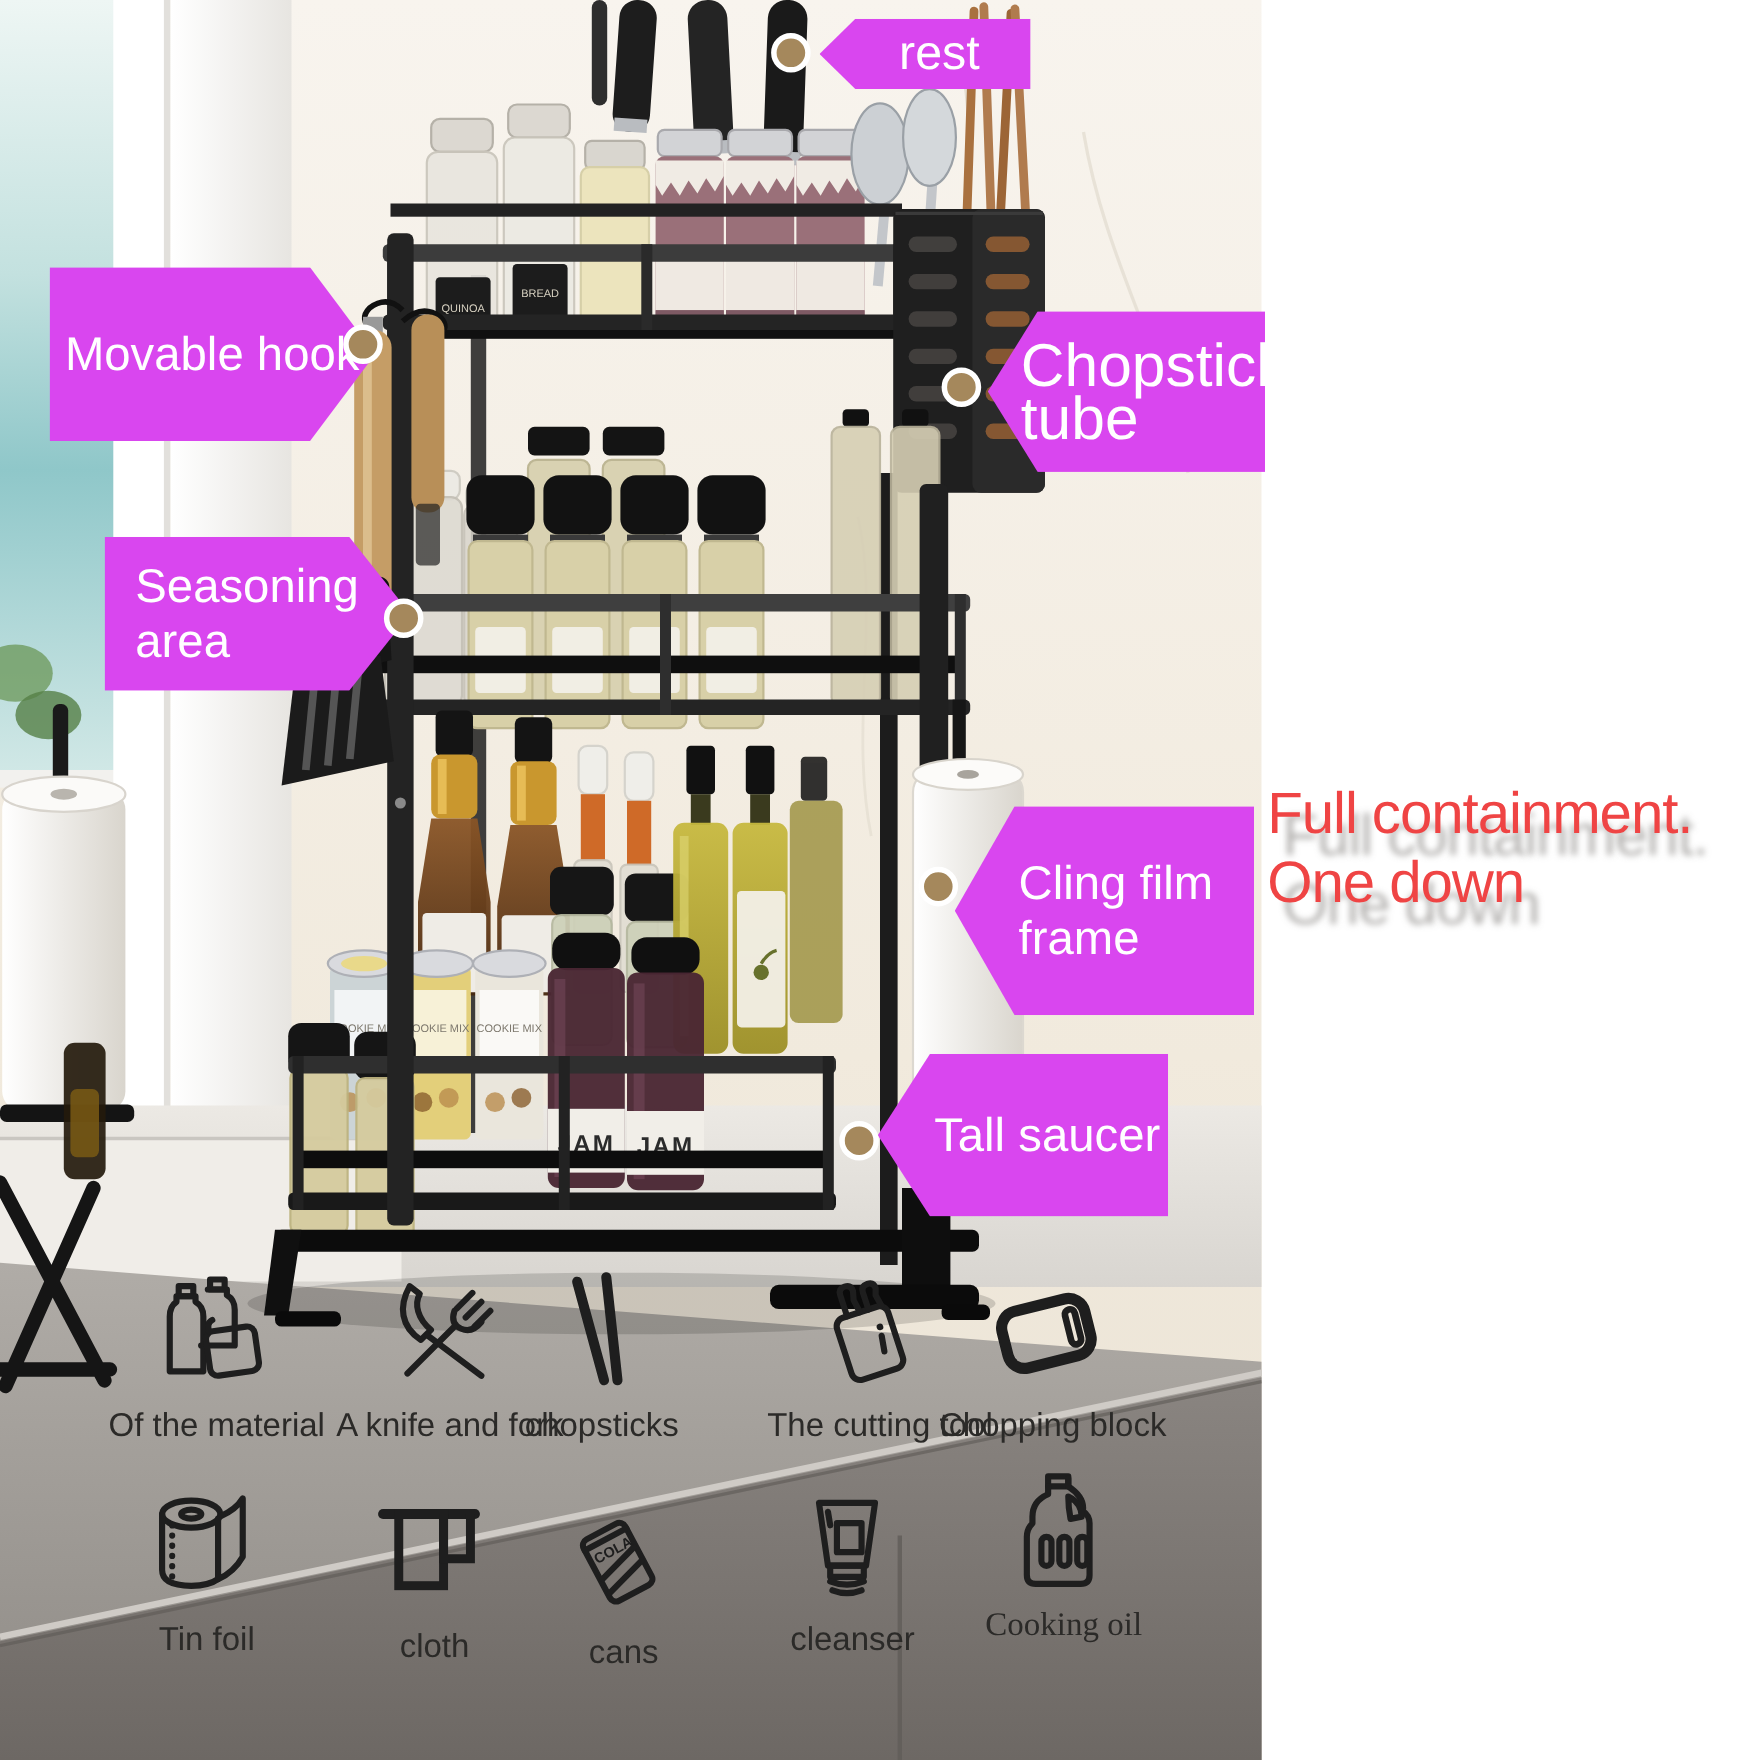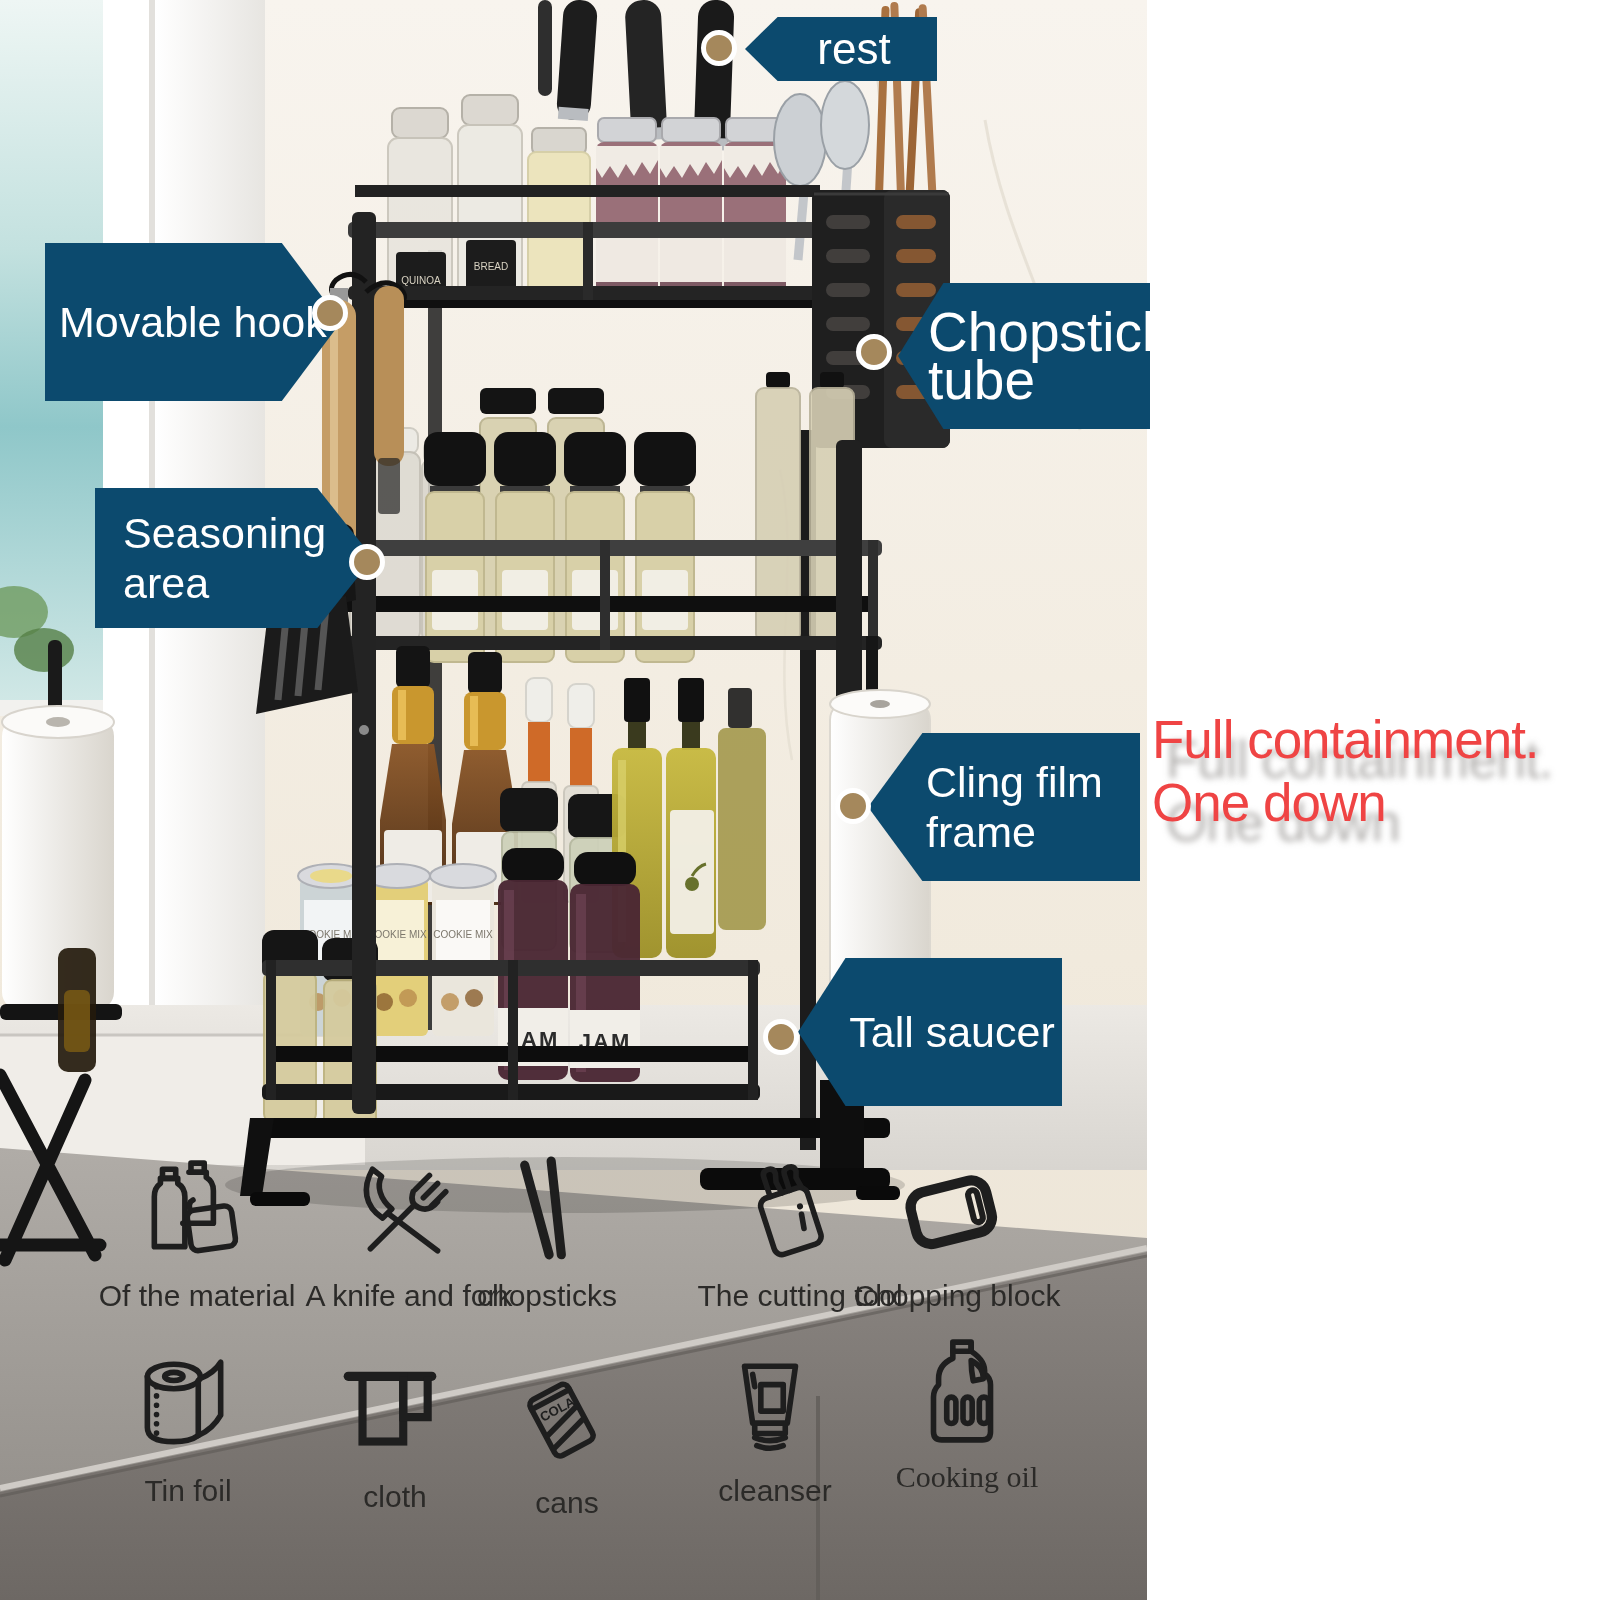--- a/index.html
+++ b/index.html
@@ -1,33 +1,33 @@
 <!DOCTYPE html>
 <html><head>
 <meta charset="utf-8">
 <style>
   html,body{margin:0;padding:0;background:#ffffff;}
   .canvas{position:relative;width:1600px;height:1600px;background:#ffffff;overflow:hidden;
           font-family:"Liberation Sans", sans-serif;}
   .scene{position:absolute;left:0;top:0;z-index:1;}
   
-  .callout{position:absolute;z-index:4;background:#0c4a6e;color:#ffffff;
+  .callout{position:absolute;z-index:4;background:#d946ef;color:#ffffff;
            display:flex;align-items:center;box-sizing:border-box;
            font-size:43px;line-height:50px;font-weight:400;}
   .callout .co-text{display:block;width:100%;}
   #co-rest{left:745px;top:17px;width:192px;height:64px;font-size:44px;
            clip-path:polygon(0 50%,17% 0,100% 0,100% 100%,17% 100%);
            justify-content:center;text-align:center;padding-left:26px;}
   #co-movable{left:45px;top:243px;width:296px;height:158px;
            clip-path:polygon(0 0,80% 0,100% 50%,80% 100%,0 100%);padding-left:14px;}
   #co-chopsticks{left:898px;top:283px;width:252px;height:146px;font-size:55px;line-height:48px;
            clip-path:polygon(0 50%,18% 0,100% 0,100% 100%,18% 100%);padding-left:30px;}
   #co-seasoning{left:95px;top:488px;width:278px;height:140px;
            clip-path:polygon(0 0,80% 0,100% 50%,80% 100%,0 100%);padding-left:28px;}
-  #co-cling{left:868px;top:733px;width:272px;height:148px;
+  #co-cling{left:868px;top:733px;width:272px;height:190px;
            clip-path:polygon(0 50%,20% 0,100% 0,100% 100%,20% 100%);padding-left:58px;}
   #co-tall{left:798px;top:958px;width:264px;height:148px;
            clip-path:polygon(0 50%,18% 0,100% 0,100% 100%,18% 100%);
            text-align:center;padding-left:44px;}
   .marker{position:absolute;z-index:5;width:26px;height:26px;border:5px solid #ffffff;
           border-radius:50%;background:#a5885c;}
   #mk-rest{left:701px;top:30px;}
   #mk-movable{left:312px;top:295px;}
   #mk-chopsticks{left:856px;top:334px;}
   #mk-seasoning{left:349px;top:544px;}

